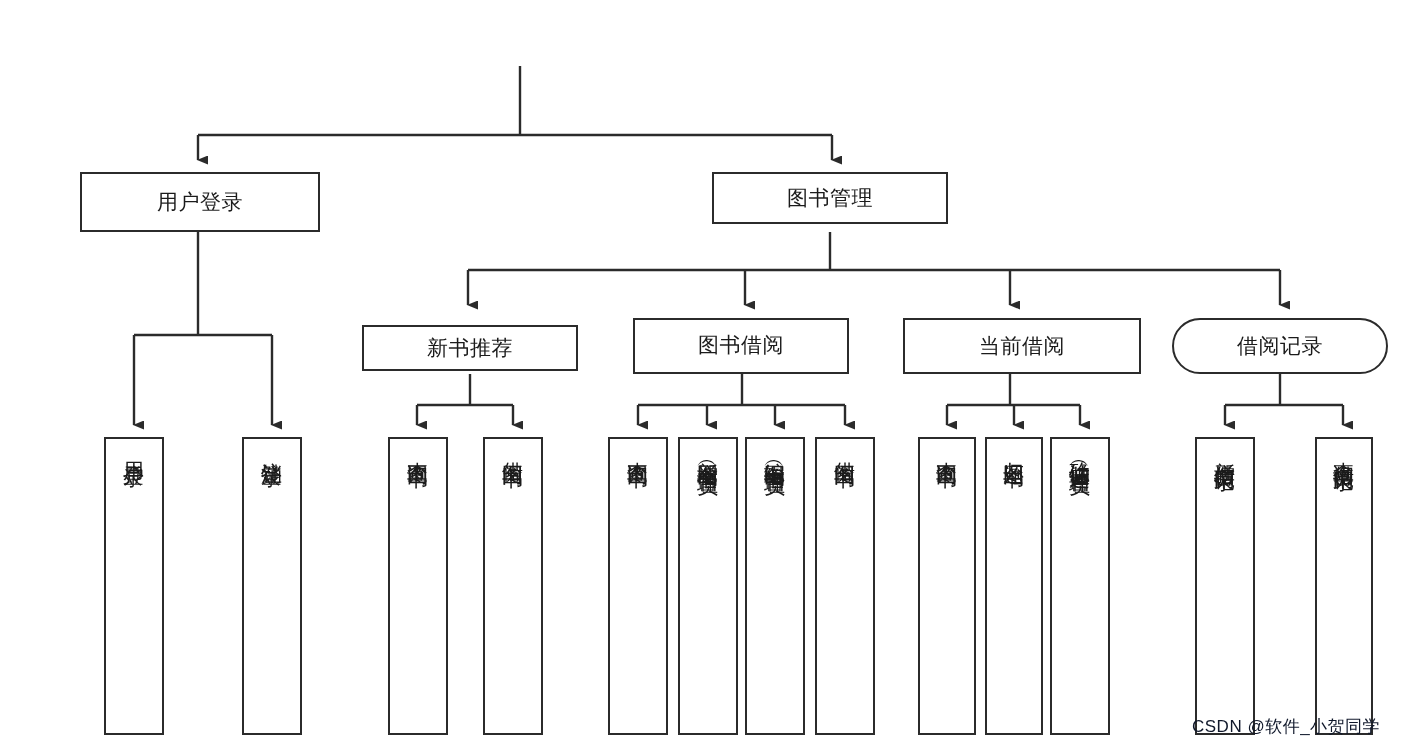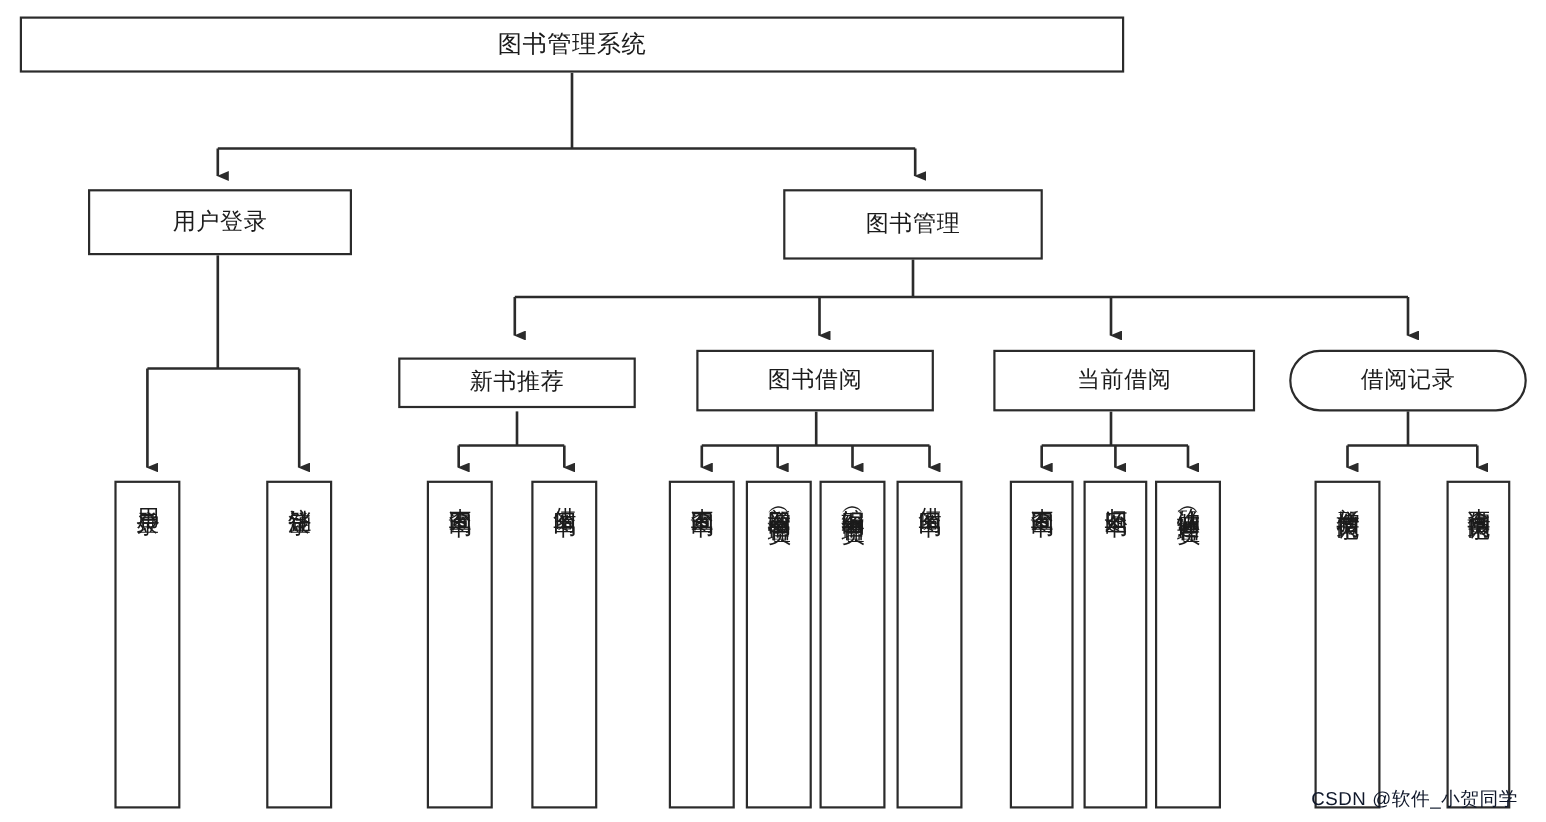--- a/index.html
+++ b/index.html
@@ -113,29 +113,26 @@
       <path d="M1014,405 L1014,425" marker-end="url(#arrow)"></path>
       <path d="M1080,405 L1080,425" marker-end="url(#arrow)"></path>
 
       <path d="M1280,374 L1280,405"></path>
       <path d="M1225,405 L1343,405"></path>
       <path d="M1225,405 L1225,425" marker-end="url(#arrow)"></path>
       <path d="M1343,405 L1343,425" marker-end="url(#arrow)"></path>
     </g>
   </svg>
 
-  <div class="node horiz root" style="left:18px; top:15px; width:1004px; height:51px;">
-    <span class="label">图书管理系统</span>
-  </div>
 
   <div class="node horiz" style="left:80px; top:172px; width:240px; height:60px;">
     <span class="label">用户登录</span>
   </div>
 
-  <div class="node horiz" style="left:712px; top:172px; width:236px; height:64px;">
+  <div class="node horiz" style="left:712px; top:172px; width:236px; height:52px;">
     <span class="label">图书管理</span>
   </div>
 
   <div class="node horiz" style="left:362px; top:325px; width:216px; height:46px;">
     <span class="label">新书推荐</span>
   </div>
 
   <div class="node horiz" style="left:633px; top:318px; width:216px; height:56px;font-family:Liberation Serif, serif;">
     <span class="label">图书借阅</span>
   </div>

